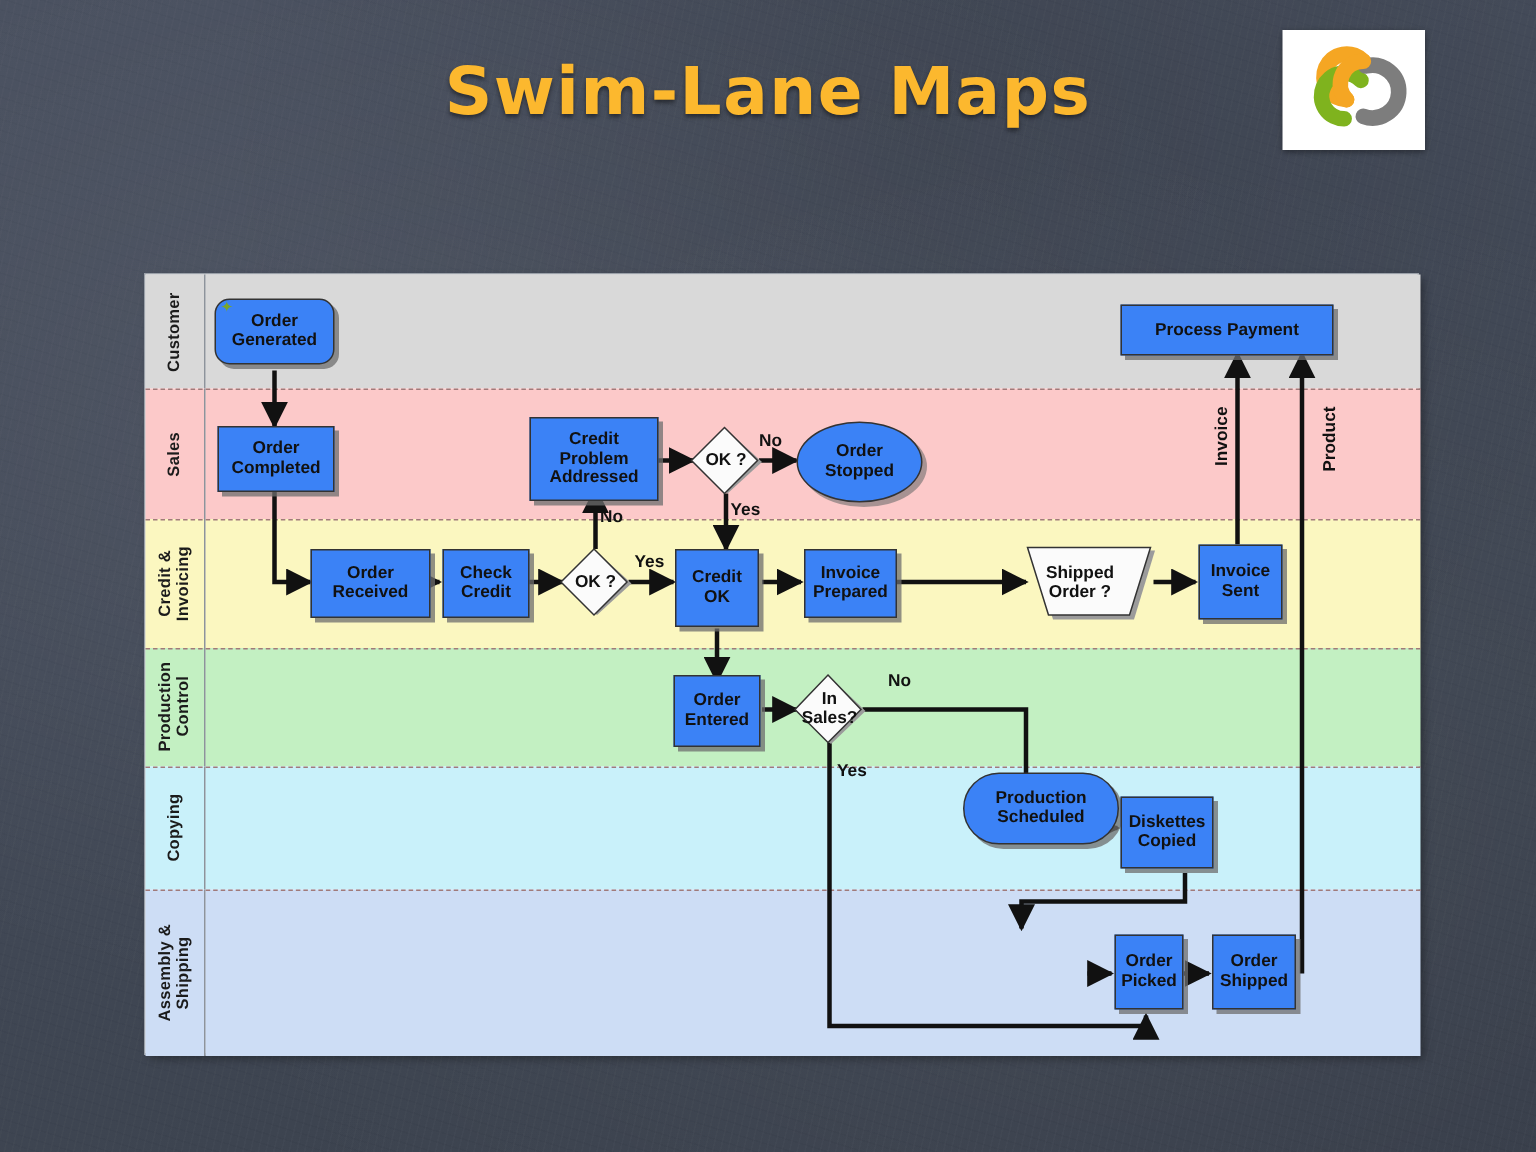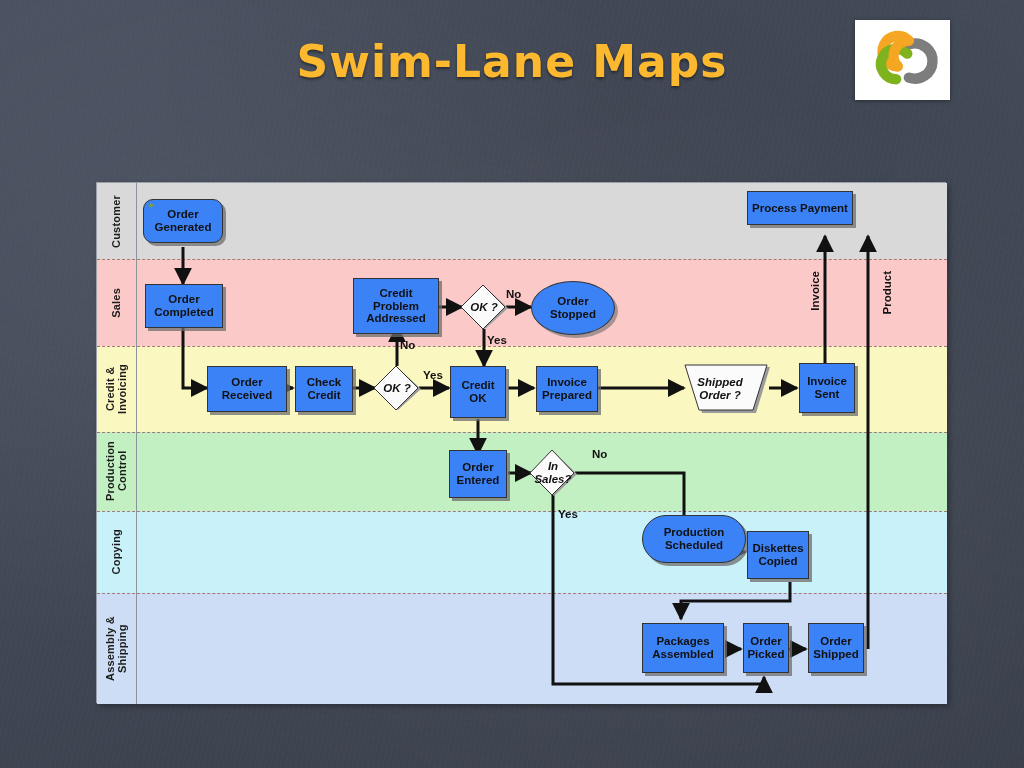--- a/index.html
+++ b/index.html
@@ -82,21 +82,21 @@
     padding: 1px 2px;
   }
   .node.round { border-radius: 10px; }
   .node.ellipse { border-radius: 50%; box-shadow: 3px 3px 0 rgba(110,110,110,.6); }
   .seed {
     position: absolute; left: 5px; top: 3px; width: 8px; height: 8px; z-index: 9;
     color: #7aa52a; font-size: 10px; line-height: 8px;
   }
 
   
-  .shape { position: absolute; z-index: 8; font-style: italic; }
+  .shape { position: absolute; z-index: 8; }
   .shape svg { display: block; overflow: visible; }
   .shape .lbl {
     position: absolute; inset: 0; display: flex; align-items: center; justify-content: center;
     font-size: 11.5px; font-weight: bold; color: #111; text-align: center;
     line-height: 1.1; white-space: pre-line;
   }
 
   
   .elabel {
     position: absolute; z-index: 9; font-size: 11.5px; font-weight: bold; color: #111;
@@ -227,21 +227,21 @@
         <path d="M456 312 L456 501 L667 501 L667 494"></path>
       </g>
     </svg>
 
     <div class="node round" style="left:46px; top:16px; width:80px; height:44px;">
       <span>Order
 Generated</span>
     </div>
     <span class="seed" style="left:50px; top:19px;">✦</span>
 
-    <div class="node" style="left:650px; top:8px; width:106px; height:34px;text-align:right;">
+    <div class="node" style="left:650px; top:20px; width:142px; height:34px;text-align:right;">
       <span>Process Payment</span>
     </div>
 
     <div class="node" style="left:48px; top:101px; width:78px; height:44px;">
       <span>Order
 Completed</span>
     </div>
 
     <div class="node" style="left:256px; top:95px; width:86px; height:56px;">
       <span>Credit
@@ -321,24 +321,20 @@
     <div class="node" style="left:545px; top:332px; width:104px; height:48px;border-radius:24px;">
       <span>Production
 Scheduled</span>
     </div>
 
     <div class="node" style="left:650px; top:348px; width:62px; height:48px;">
       <span>Diskettes
 Copied</span>
     </div>
 
-    <div class="node" style="left:545px; top:440px; width:82px; height:50px;">
-      <span>Packages
-Assembled</span>
-    </div>
 
     <div class="node" style="left:646px; top:440px; width:46px; height:50px;">
       <span>Order
 Picked</span>
     </div>
 
     <div class="node" style="left:711px; top:440px; width:56px; height:50px;">
       <span>Order
 Shipped</span>
     </div>

